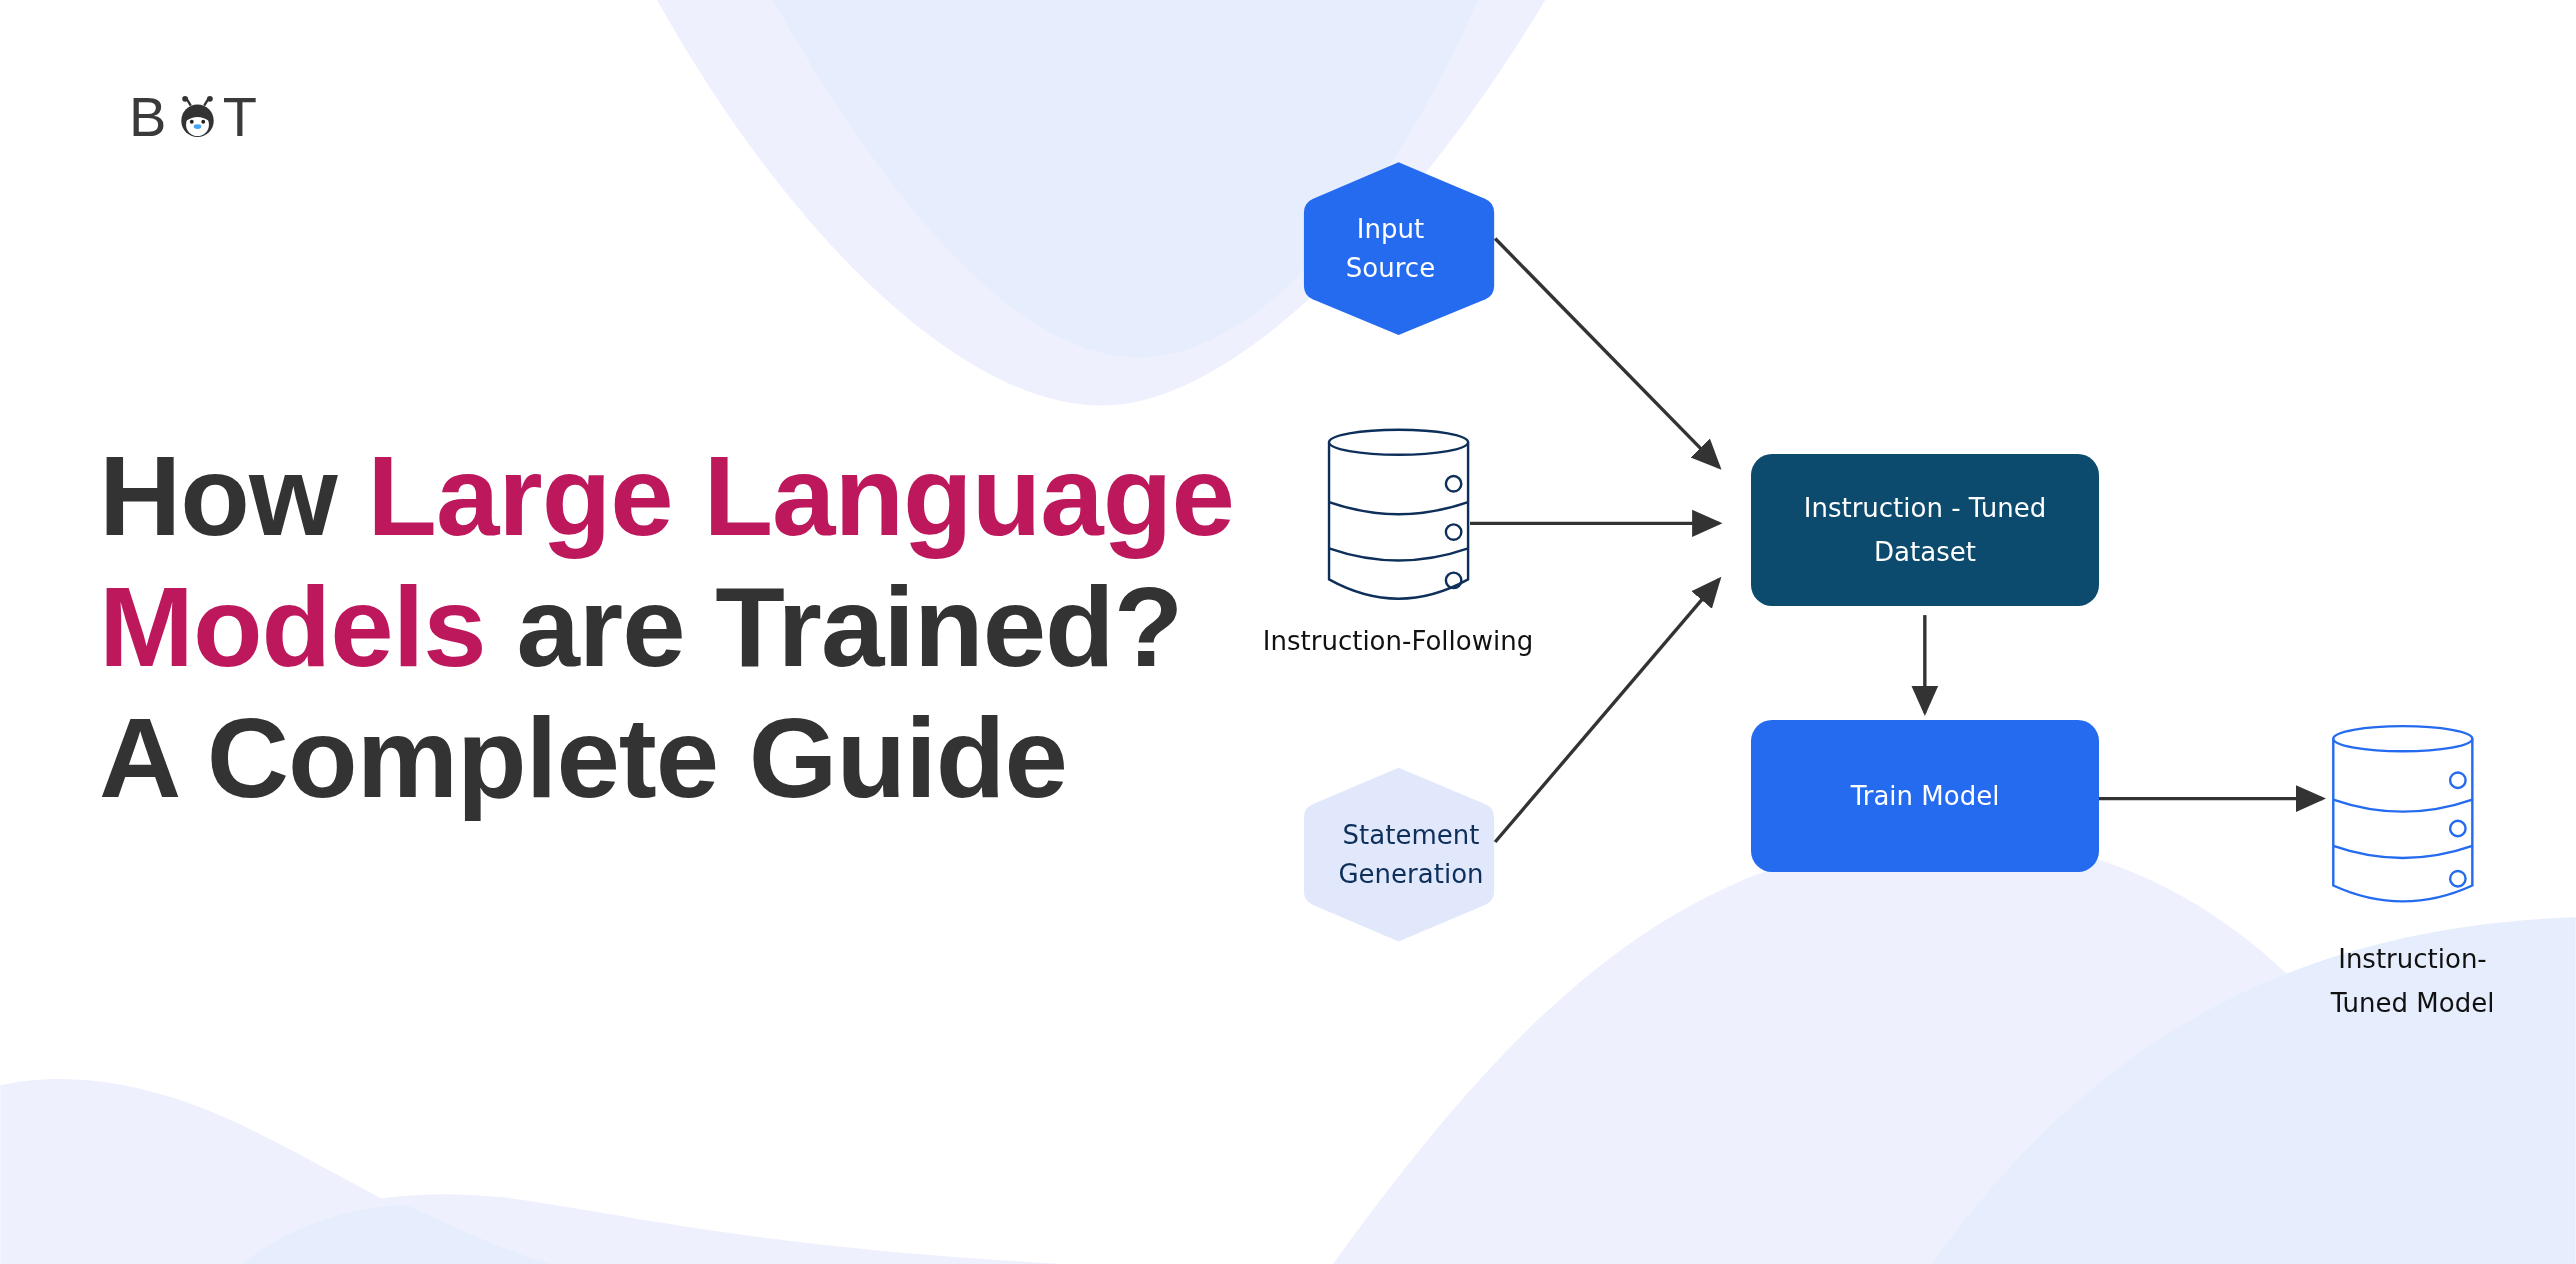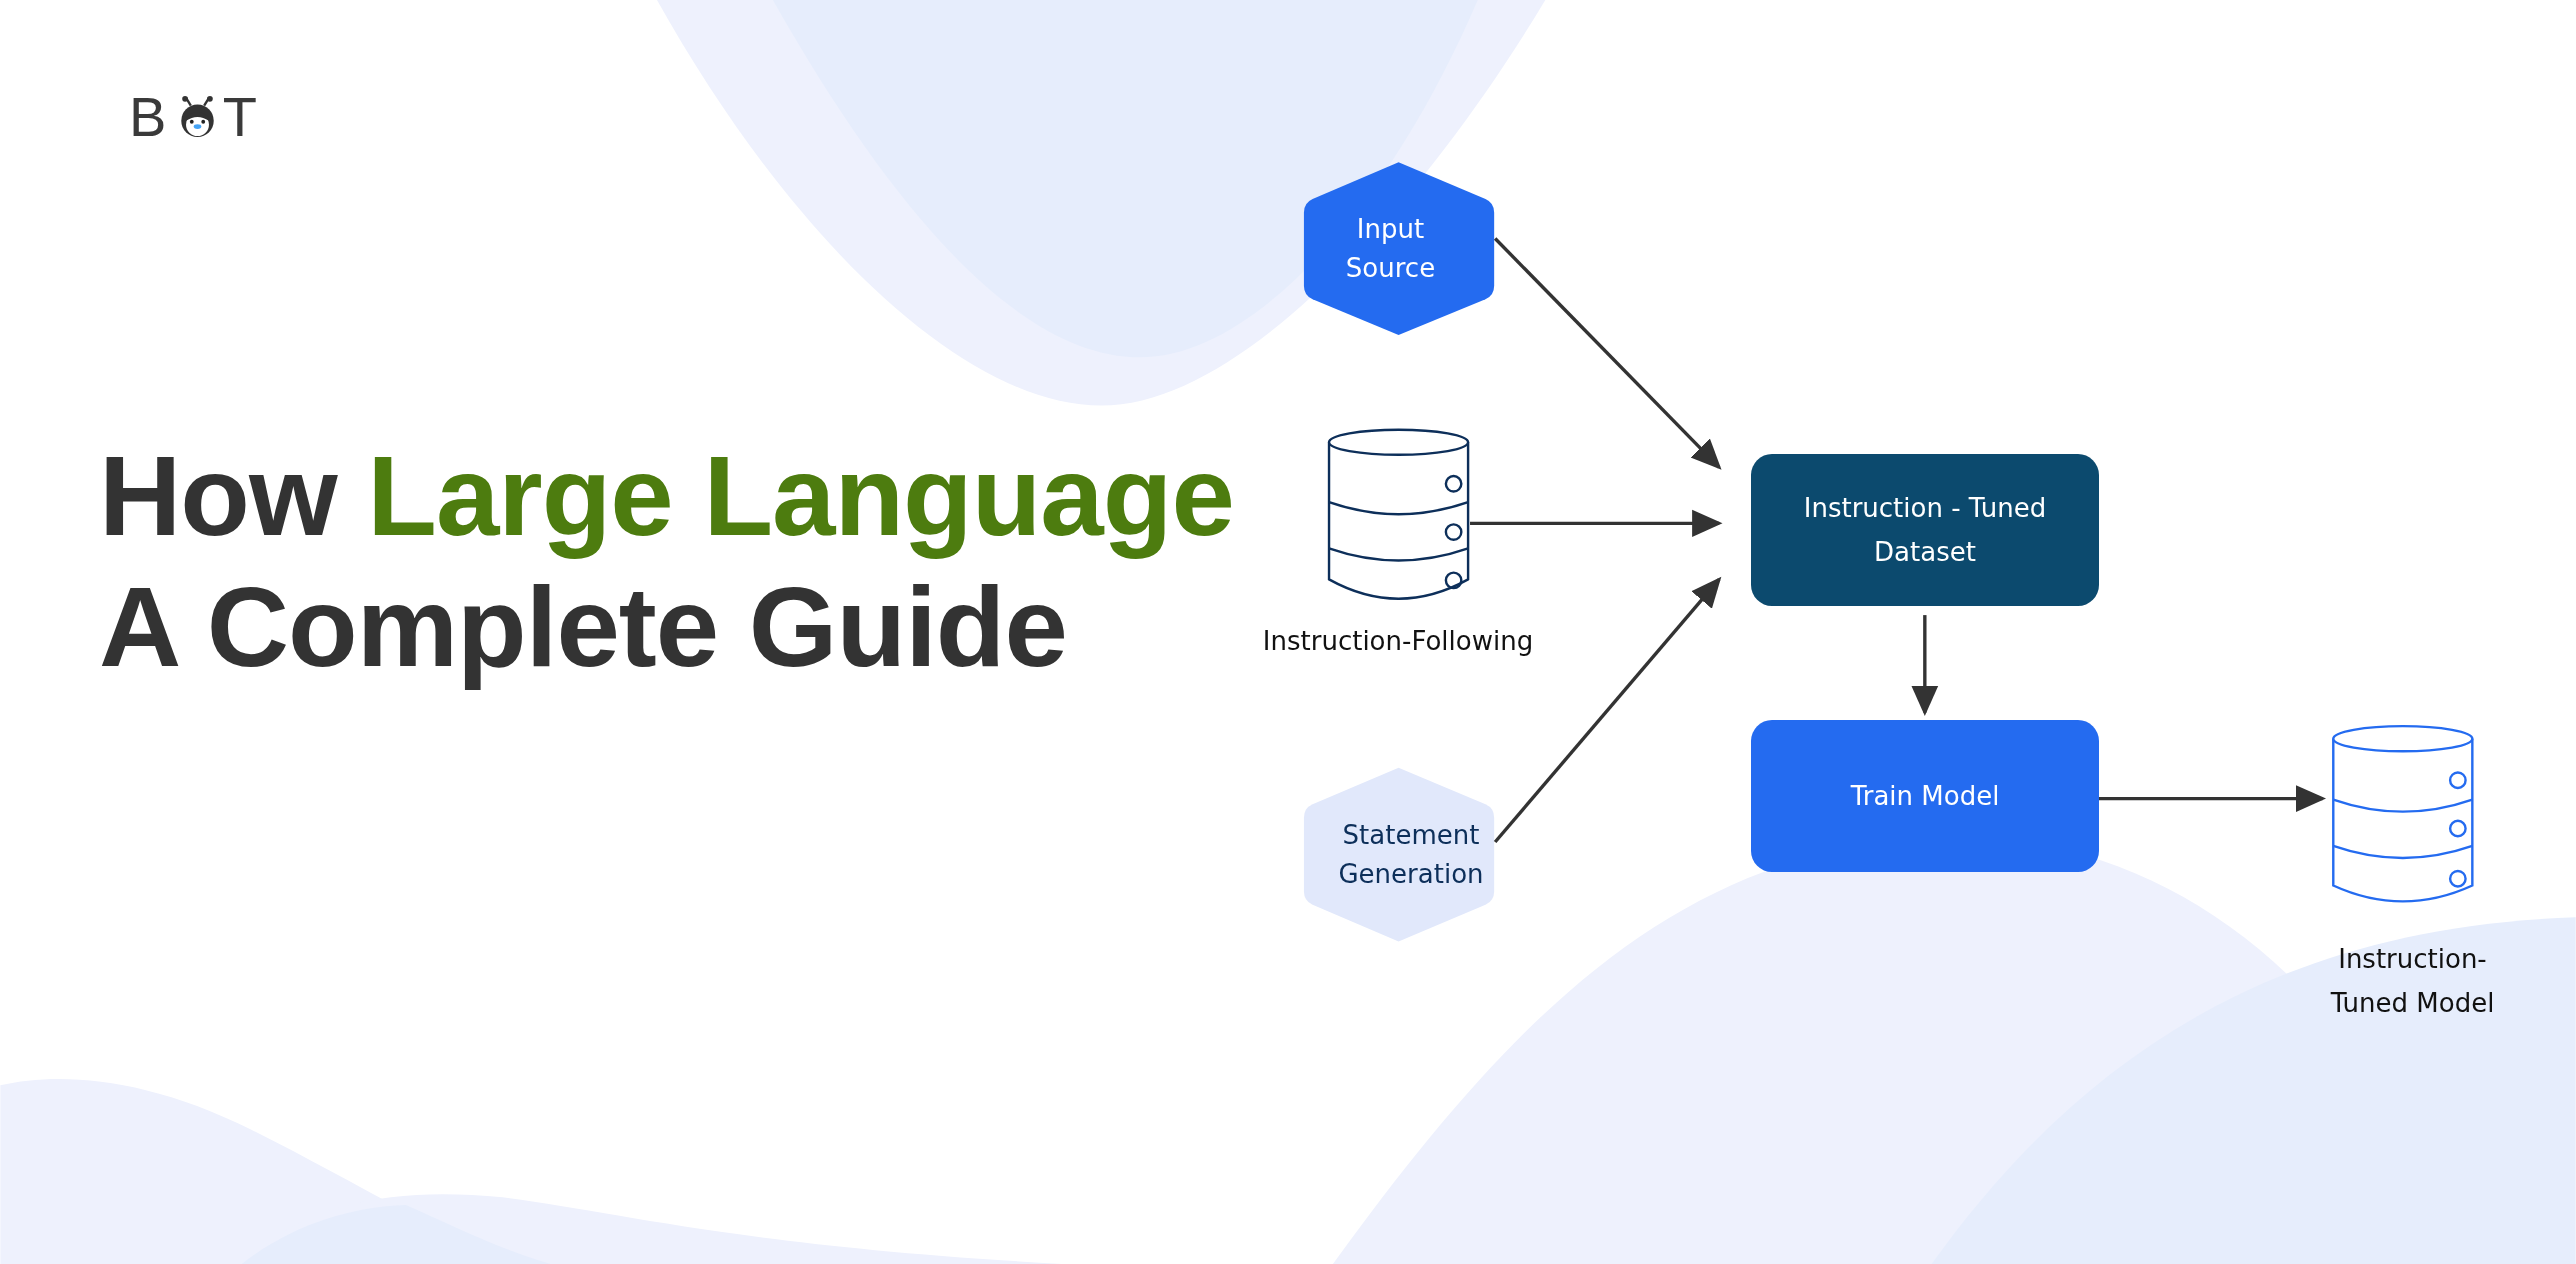--- a/index.html
+++ b/index.html
@@ -5,21 +5,21 @@
   html,body{margin:0;padding:0;}
   body{width:2576px;height:1264px;position:relative;overflow:hidden;background:#ffffff;font-family:"Liberation Sans","DejaVu Sans",sans-serif;}
   .bg{position:absolute;left:0;top:0;width:2576px;height:1264px;}
   .logo{position:absolute;left:99px;top:85px;width:309px;height:106px;margin-left:30px;}
   .logo-line{position:absolute;left:0;font-family:"Liberation Sans",sans-serif;font-size:56px;letter-spacing:9.7px;line-height:1;color:#3a3a3a;}
   .logo-line.l1{top:3.9px;}
   .logo-line.l2{top:56px;}
   .logo-accent{color:#2b9af3;}
   .peng{display:inline-block;width:39px;height:42px;vertical-align:-1.9px;margin:0 5.8px 0 1.9px;}
   .title{position:absolute;left:99px;top:430px;width:1159px;font-family:"Liberation Sans",sans-serif;font-weight:700;font-size:114px;line-height:131px;color:#333333;letter-spacing:-1px;}
-  .title .hl{color:#4d7c0f;}
+  .title .hl{color:#be185d;}
   .node-text{position:absolute;text-align:center;font-family:"DejaVu Sans",sans-serif;font-size:26px;line-height:39px;}
   .box{position:absolute;border-radius:21px;display:flex;align-items:center;justify-content:center;text-align:center;font-family:"DejaVu Sans",sans-serif;font-size:26px;line-height:44px;color:#ffffff;}
   .box.dataset{left:1751px;top:454px;width:348px;height:152px;background:#0c4a6e;}
   .box.train{left:1751px;top:720px;width:348px;height:152px;background:#246bf0;}
   .label{position:absolute;text-align:center;font-family:"DejaVu Sans",sans-serif;font-size:26px;line-height:44px;color:#111111;}
   svg.overlay{position:absolute;left:0;top:0;width:2576px;height:1264px;pointer-events:none;}
 </style>
 </head>
 <body>
 
@@ -45,20 +45,21 @@
       <path d="M8 22 Q20 12 32 22 L32 26 Q20 18 8 26 Z" fill="#333"></path>
       <circle cx="14" cy="27" r="2" fill="#222"></circle>
         <circle cx="26" cy="27" r="2" fill="#222"></circle>
       <ellipse cx="20" cy="32" rx="4" ry="2.5" fill="#45a3f5"></ellipse>
     </svg><span>T</span>
   </div>
 </div>
 
 <div class="title">
   <div><span>How </span><span class="hl">Large Language</span></div>
+  <div><span class="hl">Models</span><span> are Trained?</span></div>
   <div><span>A Complete Guide</span></div>
 </div>
 
 <svg class="overlay" viewBox="0 0 2667 1309" xmlns="http://www.w3.org/2000/svg">
   <defs>
     <marker id="arr" markerWidth="10" markerHeight="10" refX="8" refY="5" orient="auto" markerUnits="strokeWidth">
       <path d="M0 1 L9 5 L0 9 Z" fill="#333333"></path>
     </marker>
   </defs>
 

